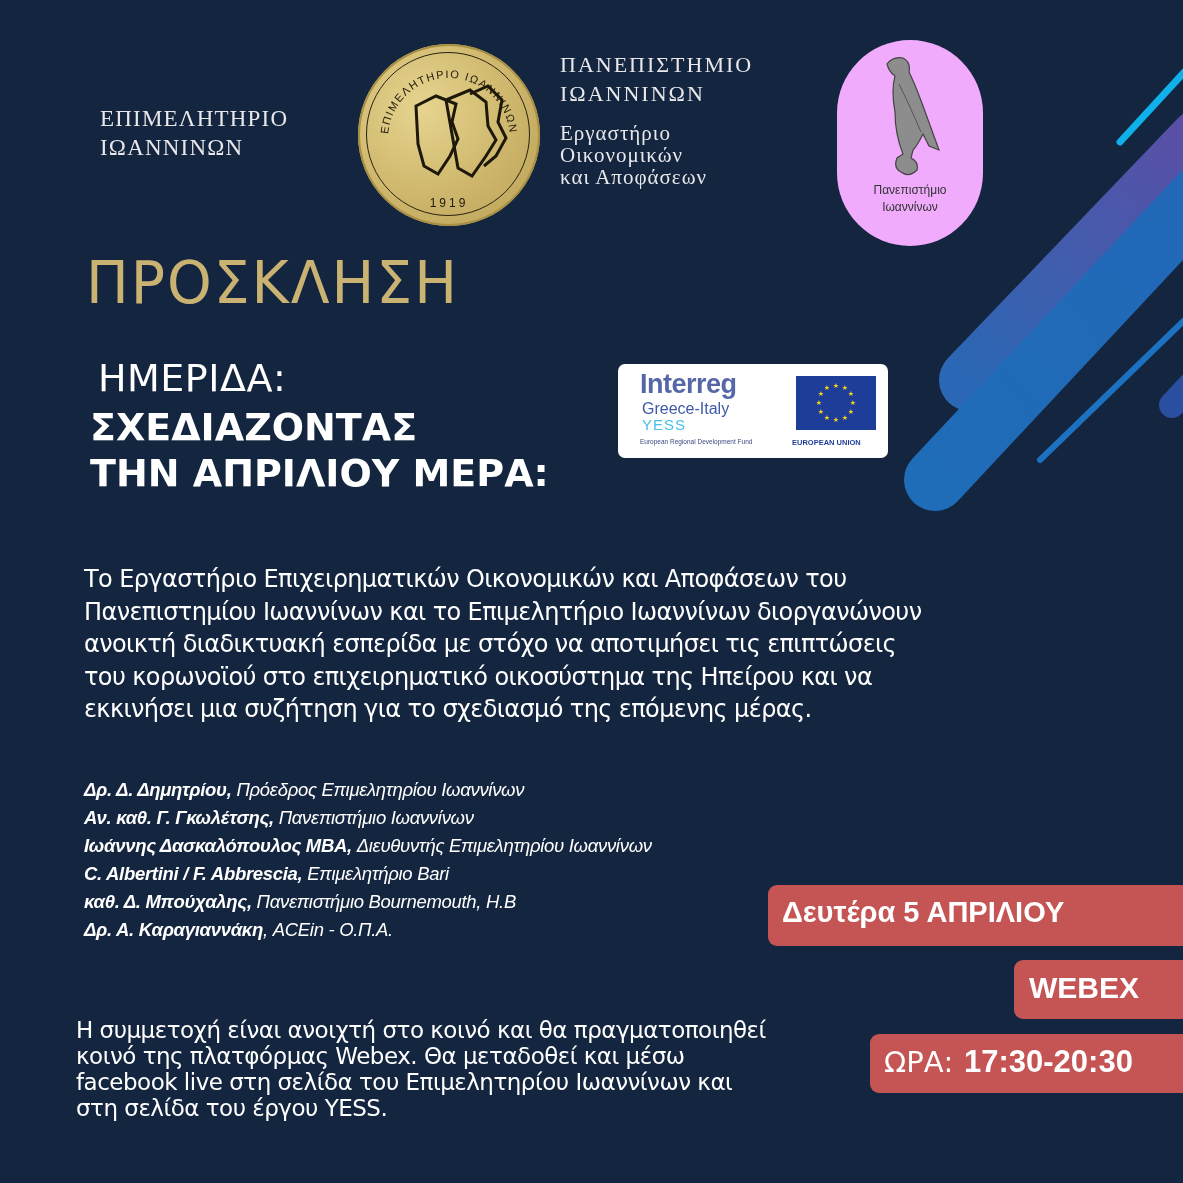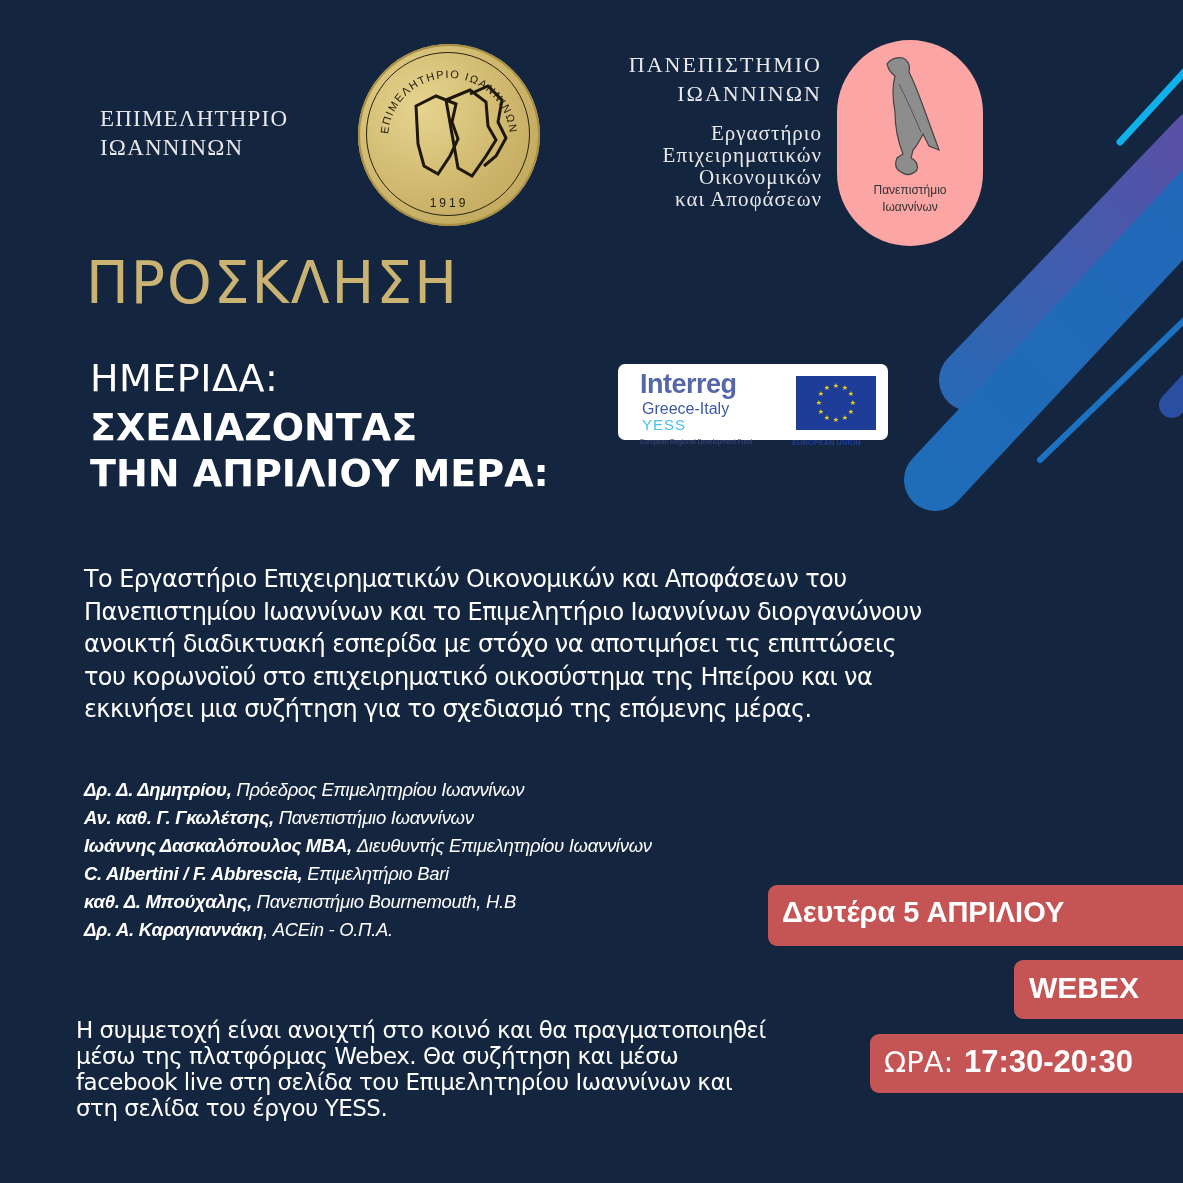--- a/index.html
+++ b/index.html
@@ -24,53 +24,53 @@
   .seal {
     left: 358px; top: 44px; width: 182px; height: 182px; border-radius: 50%;
     background: radial-gradient(circle at 35% 35%, #e6d48f 0%, #cdb66b 55%, #b79e54 100%);
     box-shadow: inset 0 0 0 2px #a88f44;
   }
   .seal-inner { position: absolute; left: 8px; top: 8px; width: 162px; height: 162px; border-radius: 50%; border: 1.5px solid #2a2210; }
   .seal-year { position: absolute; left: 0; width: 100%; bottom: 16px; text-align: center; font-size: 12px; letter-spacing: 3px; color: #1e180a; font-family: "Liberation Sans", sans-serif; }
 
   
   .uni-text {
-    left: 560px; top: 50px; width: 262px; text-align: right;
+    left: 560px; top: 50px; width: 262px; text-align: left;
     font-family: "Liberation Serif", "DejaVu Serif", serif; color: #e8e8ea;
   }
   .uni-name { font-size: 22px; line-height: 29px; letter-spacing: 2px; }
   .uni-lab { margin-top: 14px; font-size: 21px; line-height: 22px; letter-spacing: 1px; }
   .uni-badge {
     left: 837px; top: 40px; width: 146px; height: 206px; border-radius: 73px;
-    background: #fca5a5;
+    background: #f0abfc;
   }
   .uni-badge-label {
     position: absolute; left: 0; width: 100%; top: 142px; text-align: center;
     font-size: 12px; line-height: 17px; color: #333;
   }
 
   
   .invite {
     left: 86px; top: 248px; font-size: 58px; line-height: 70px; font-weight: 300;
     color: #c9b272; letter-spacing: 2px;
     font-family: "DejaVu Sans", sans-serif; font-weight: normal;
     transform: scaleX(0.98); transform-origin: left;
   }
   .day-label {
-    left: 90px; top: 355px; font-size: 38px; line-height: 46px; font-weight: normal; color: #ffffff;
+    left: 98px; top: 355px; font-size: 38px; line-height: 46px; font-weight: normal; color: #ffffff;
     font-family: "DejaVu Sans", sans-serif; letter-spacing: 0.5px;
   }
   .event-title {
     left: 90px; top: 404px; font-size: 38px; line-height: 46px; font-weight: bold; color: #ffffff;
     font-family: "DejaVu Sans", sans-serif;
   }
 
   
   .interreg {
-    left: 618px; top: 364px; width: 270px; height: 76px; background: #ffffff; border-radius: 7px;
+    left: 618px; top: 364px; width: 270px; height: 94px; background: #ffffff; border-radius: 7px;
   }
   .ir-word { position: absolute; left: 22px; top: 5px; font-size: 27px; font-weight: bold; color: #5567a8; letter-spacing: -0.5px; }
   .ir-sub { position: absolute; left: 24px; top: 37px; font-size: 16px; line-height: 16px; color: #3e58a6; }
   .ir-yess { position: absolute; left: 24px; top: 53px; font-size: 15px; line-height: 16px; color: #48c0e8; letter-spacing: 1px; }
   .ir-fund { position: absolute; left: 22px; top: 74px; font-size: 6.5px; color: #3a4a80; }
   .eu-flag { position: absolute; left: 178px; top: 12px; width: 80px; height: 54px; background: #1d3d98; }
   .eu-label { position: absolute; left: 174px; top: 74px; font-size: 7.5px; font-weight: bold; color: #1d3d98; }
 
   
   .intro {
@@ -139,21 +139,20 @@
     <path d="M112 50 L130 42 L144 56 L140 78 L148 94 L138 112 L126 122" fill="none" stroke="#1e180a" stroke-width="3"></path>
   </svg>
   <div class="seal-year">1919</div>
 </div>
 
 <div class="abs uni-text">
   <div class="uni-name">ΠΑΝΕΠΙΣΤΗΜΙΟ</div>
   <div class="uni-name">ΙΩΑΝΝΙΝΩΝ</div>
   <div class="uni-lab">
     <div>Εργαστήριο</div>
-    <div>Επιχειρηματικών</div>
     <div>Οικονομικών</div>
     <div>και Αποφάσεων</div>
   </div>
 </div>
 <div class="abs uni-badge">
   <svg style="position:absolute;left:36px;top:14px" width="76" height="124" viewBox="0 0 76 124">
     <path d="M14 10 Q20 2 30 4 Q38 8 36 18 Q42 30 50 52 Q58 74 66 96 L56 92 L50 80 Q44 92 40 96 L38 104 Q46 108 44 116 Q36 124 28 118 Q20 114 24 104 L30 100 Q22 80 22 58 Q18 36 22 22 Q16 18 14 10 Z" fill="#8d8d8d" stroke="#444" stroke-width="1.2"></path>
     <path d="M26 30 Q36 50 48 78" stroke="#555" stroke-width="1" fill="none"></path>
   </svg>
   <div class="uni-badge-label">
@@ -218,16 +217,16 @@
 <div class="badge badge-platform">
   <span>WEBEX</span>
 </div>
 <div class="badge badge-time">
   <span class="t-label">ΩΡΑ:</span>
   <span class="t-val">17:30-20:30</span>
 </div>
 
 <div class="abs outro">
   <div>Η συμμετοχή είναι ανοιχτή στο κοινό και θα πραγματοποιηθεί</div>
-  <div>μέσω της πλατφόρμας Webex. Θα συζήτηση και μέσω</div>
+  <div>κοινό της πλατφόρμας Webex. Θα μεταδοθεί και μέσω</div>
   <div>facebook live στη σελίδα του Επιμελητηρίου Ιωαννίνων και</div>
   <div>στη σελίδα του έργου YESS.</div>
 </div>
 
 </body></html>

